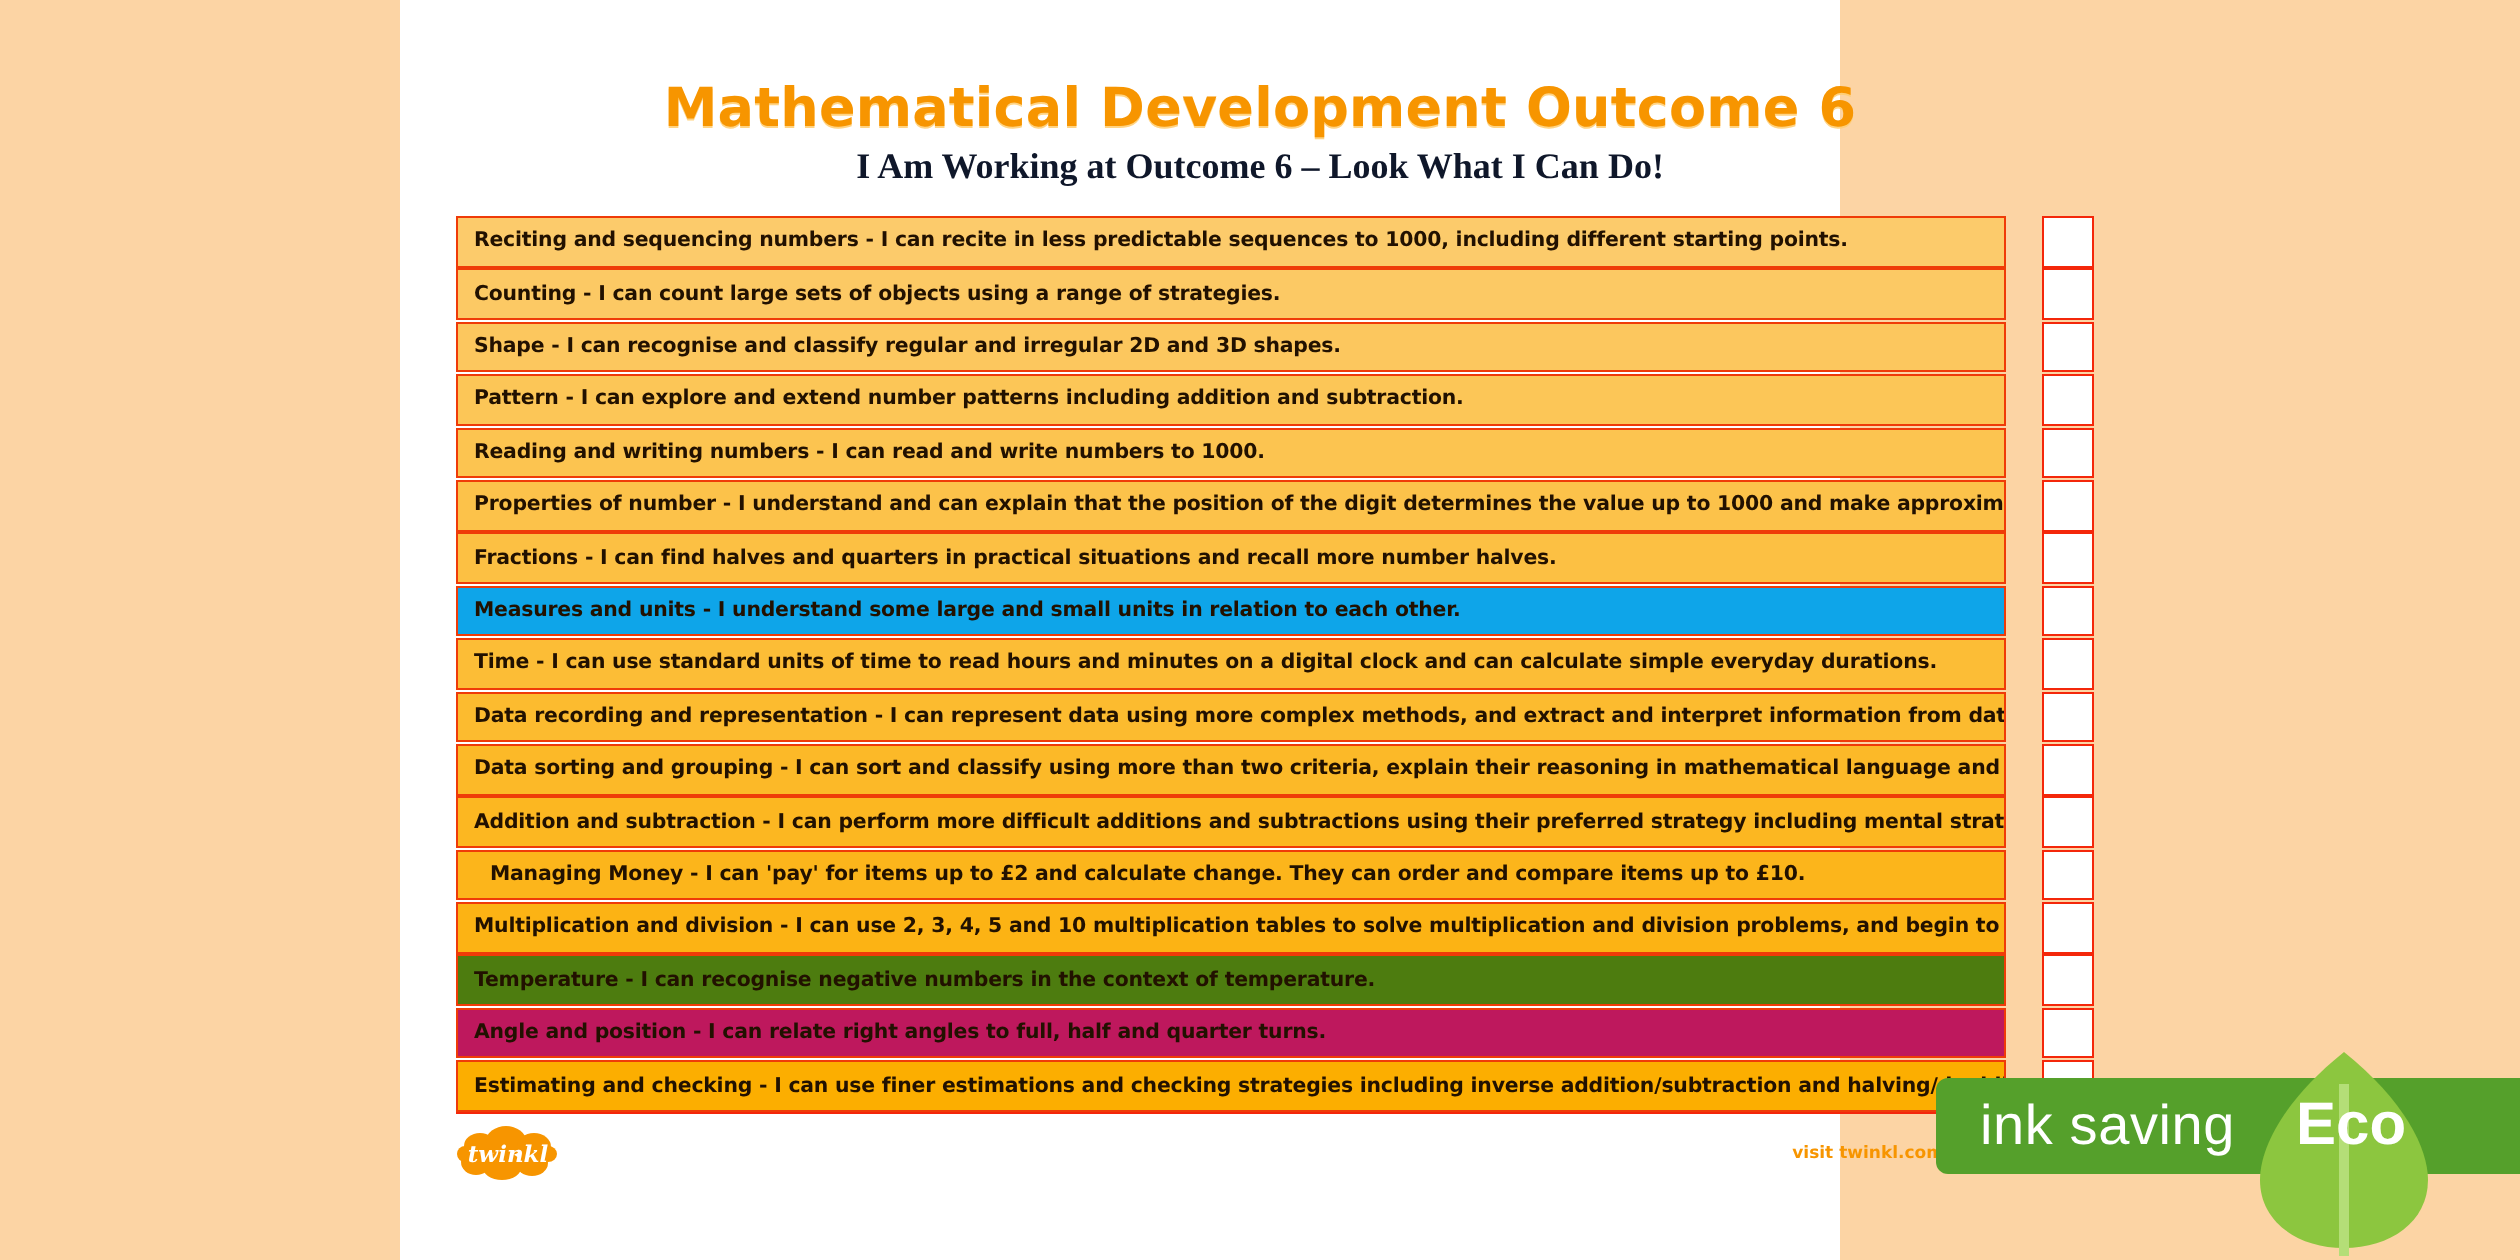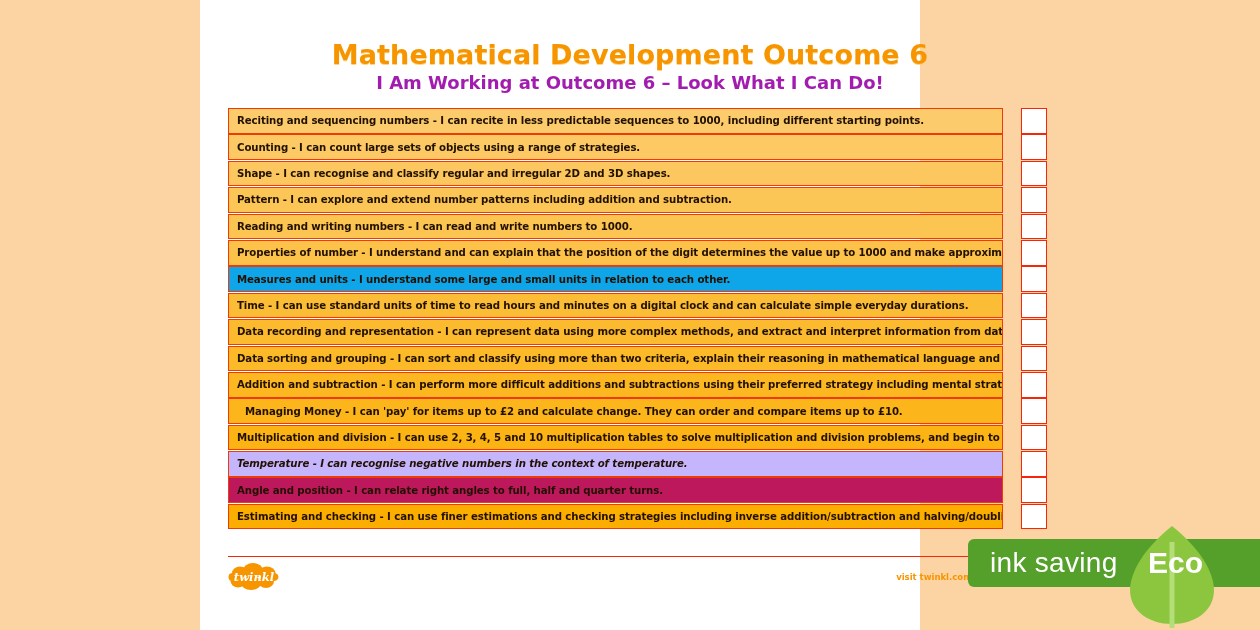--- a/index.html
+++ b/index.html
@@ -188,21 +188,21 @@
   }
 </style>
 </head>
 <body style="background: rgb(252, 212, 164);">
 
 <div id="page" style="background: rgb(255, 255, 255);">
   <div id="page-inner">
 
     <div id="title-block">
       <div id="main-title" style="color: rgb(247, 149, 0);">Mathematical Development Outcome 6</div>
-      <div id="sub-title" style="color: #a21caf;">I Am Working at Outcome 6 – Look What I Can Do!</div>
+      <div id="sub-title" style="color: #0f172a; font-family: Liberation Serif, serif;">I Am Working at Outcome 6 – Look What I Can Do!</div>
     </div>
 
   </div>
 
   <div id="checklist">
       <div class="row">
         <div class="row-text" style="background: rgb(252, 203, 107); border-color: rgb(239, 59, 8);">Reciting and sequencing numbers - I can recite in less predictable sequences to 1000, including different starting points.</div>
         <div class="row-check" style="border-color: rgb(244, 39, 10); background: rgb(255, 255, 255);"></div>
       </div>
       <div class="row">
@@ -219,20 +219,24 @@
       </div>
       <div class="row">
         <div class="row-text" style="background: rgb(252, 196, 80); border-color: rgb(239, 59, 8);">Reading and writing numbers - I can read and write numbers to 1000.</div>
         <div class="row-check" style="border-color: rgb(244, 39, 10); background: rgb(255, 255, 255);"></div>
       </div>
       <div class="row">
         <div class="row-text" style="background: rgb(252, 194, 74); border-color: rgb(239, 59, 8);">Properties of number - I understand and can explain that the position of the digit determines the value up to 1000 and make approximations based upon place value.</div>
         <div class="row-check" style="border-color: rgb(244, 39, 10); background: rgb(255, 255, 255);"></div>
       </div>
       <div class="row">
+        <div class="row-text" style="background: rgb(252, 192, 67); border-color: rgb(239, 59, 8);">Fractions - I can find halves and quarters in practical situations and recall more number halves.</div>
+        <div class="row-check" style="border-color: rgb(244, 39, 10); background: rgb(255, 255, 255);"></div>
+      </div>
+      <div class="row">
         <div class="row-text" style="background: #0ea5e9; border-color: rgb(239, 59, 8);">Measures and units - I understand some large and small units in relation to each other.</div>
         <div class="row-check" style="border-color: rgb(244, 39, 10); background: rgb(255, 255, 255);"></div>
       </div>
       <div class="row">
         <div class="row-text" style="background: rgb(252, 189, 54); border-color: rgb(239, 59, 8);">Time - I can use standard units of time to read hours and minutes on a digital clock and can calculate simple everyday durations.</div>
         <div class="row-check" style="border-color: rgb(244, 39, 10); background: rgb(255, 255, 255);"></div>
       </div>
       <div class="row">
         <div class="row-text" style="background: rgb(252, 187, 47); border-color: rgb(239, 59, 8);">Data recording and representation - I can represent data using more complex methods, and extract and interpret information from data representations.</div>
         <div class="row-check" style="border-color: rgb(244, 39, 10); background: rgb(255, 255, 255);"></div>
@@ -247,21 +251,21 @@
       </div>
       <div class="row">
         <div class="row-text" style="background: rgb(252, 181, 27); border-color: rgb(239, 59, 8); padding-left: 16px;">Managing Money - I can 'pay' for items up to £2 and calculate change. They can order and compare items up to £10.</div>
         <div class="row-check" style="border-color: rgb(244, 39, 10); background: rgb(255, 255, 255);"></div>
       </div>
       <div class="row">
         <div class="row-text" style="background: rgb(252, 179, 20); border-color: rgb(239, 59, 8);">Multiplication and division - I can use 2, 3, 4, 5 and 10 multiplication tables to solve multiplication and division problems, and begin to understand remainders.</div>
         <div class="row-check" style="border-color: rgb(244, 39, 10); background: rgb(255, 255, 255);"></div>
       </div>
       <div class="row">
-        <div class="row-text" style="background: #c4b5fd; border-color: rgb(239, 59, 8); font-style: italic;">Temperature - I can recognise negative numbers in the context of temperature.</div>
+        <div class="row-text" style="background: #4d7c0f; border-color: rgb(239, 59, 8);">Temperature - I can recognise negative numbers in the context of temperature.</div>
         <div class="row-check" style="border-color: rgb(244, 39, 10); background: rgb(255, 255, 255);"></div>
       </div>
       <div class="row">
         <div class="row-text" style="background: #be185d; border-color: rgb(239, 59, 8);">Angle and position - I can relate right angles to full, half and quarter turns.</div>
         <div class="row-check" style="border-color: rgb(244, 39, 10); background: rgb(255, 255, 255);"></div>
       </div>
       <div class="row">
         <div class="row-text" style="background: rgb(252, 174, 0); border-color: rgb(239, 59, 8);">Estimating and checking - I can use finer estimations and checking strategies including inverse addition/subtraction and halving/doubling.</div>
         <div class="row-check" style="border-color: rgb(244, 39, 10); background: rgb(255, 255, 255);"></div>
       </div>

